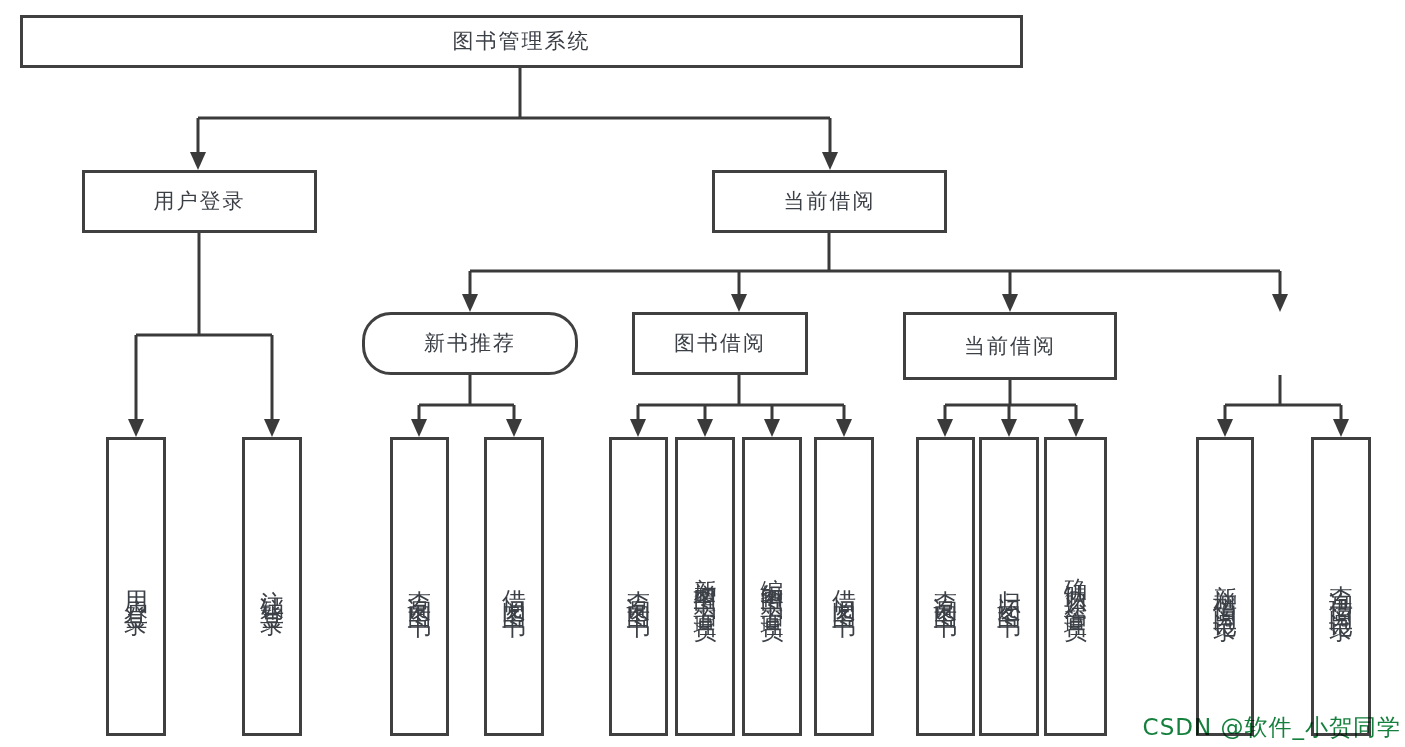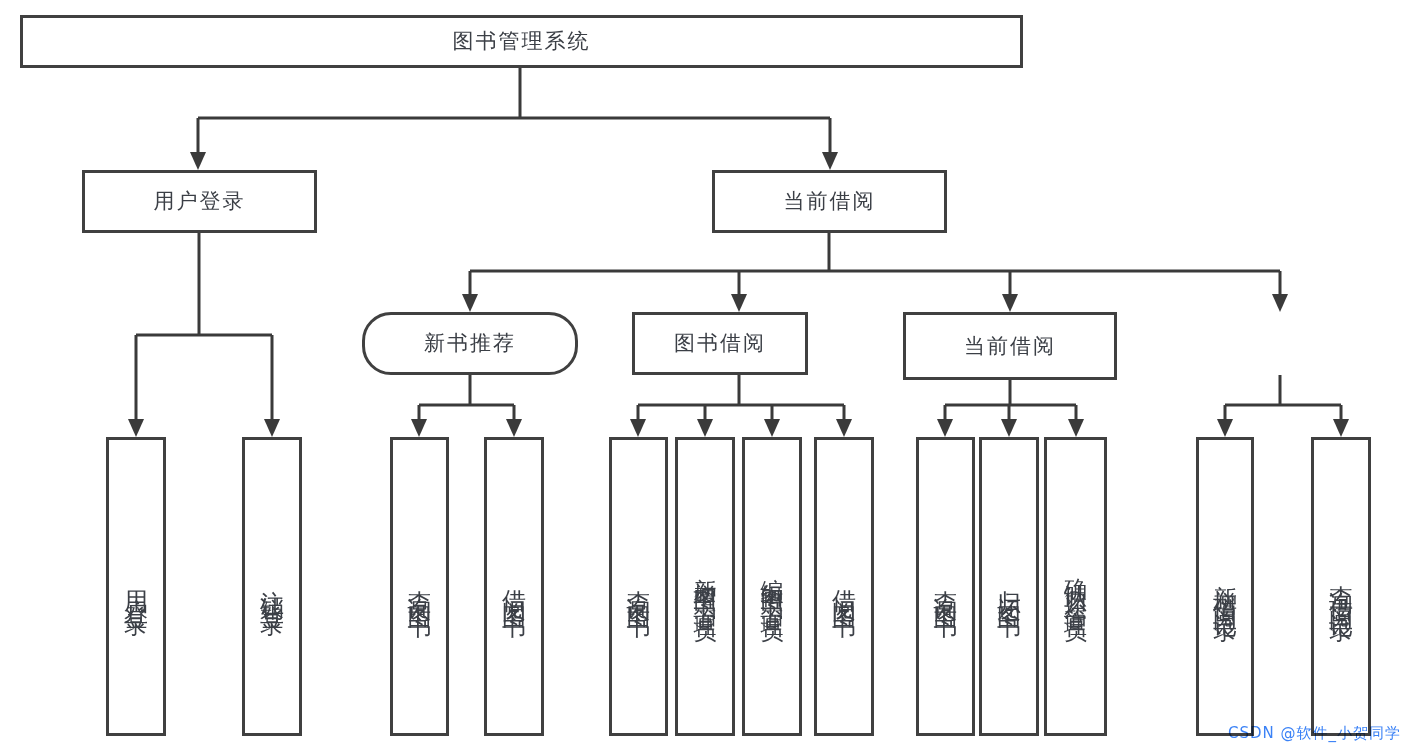--- a/index.html
+++ b/index.html
@@ -73,22 +73,22 @@
   .n-leaf-12 { left: 1311px; width: 60px; }
 
   
   .n-leaf-5, .n-leaf-6, .n-leaf-10 { font-size: 23px; letter-spacing: 6px; }
   .n-leaf-11, .n-leaf-12 { letter-spacing: 7px; }
 
   .watermark {
     position: absolute;
     right: 4px;
     bottom: 4px;
-    font-size: 15px;
-    color: #3b82f6;
+    font-size: 23px;
+    color: #15803d;
     mix-blend-mode: multiply;
     z-index: 10;
     letter-spacing: 1px;
     white-space: nowrap;
   }
 </style>
 </head>
 <body>
 
 <div class="canvas">

